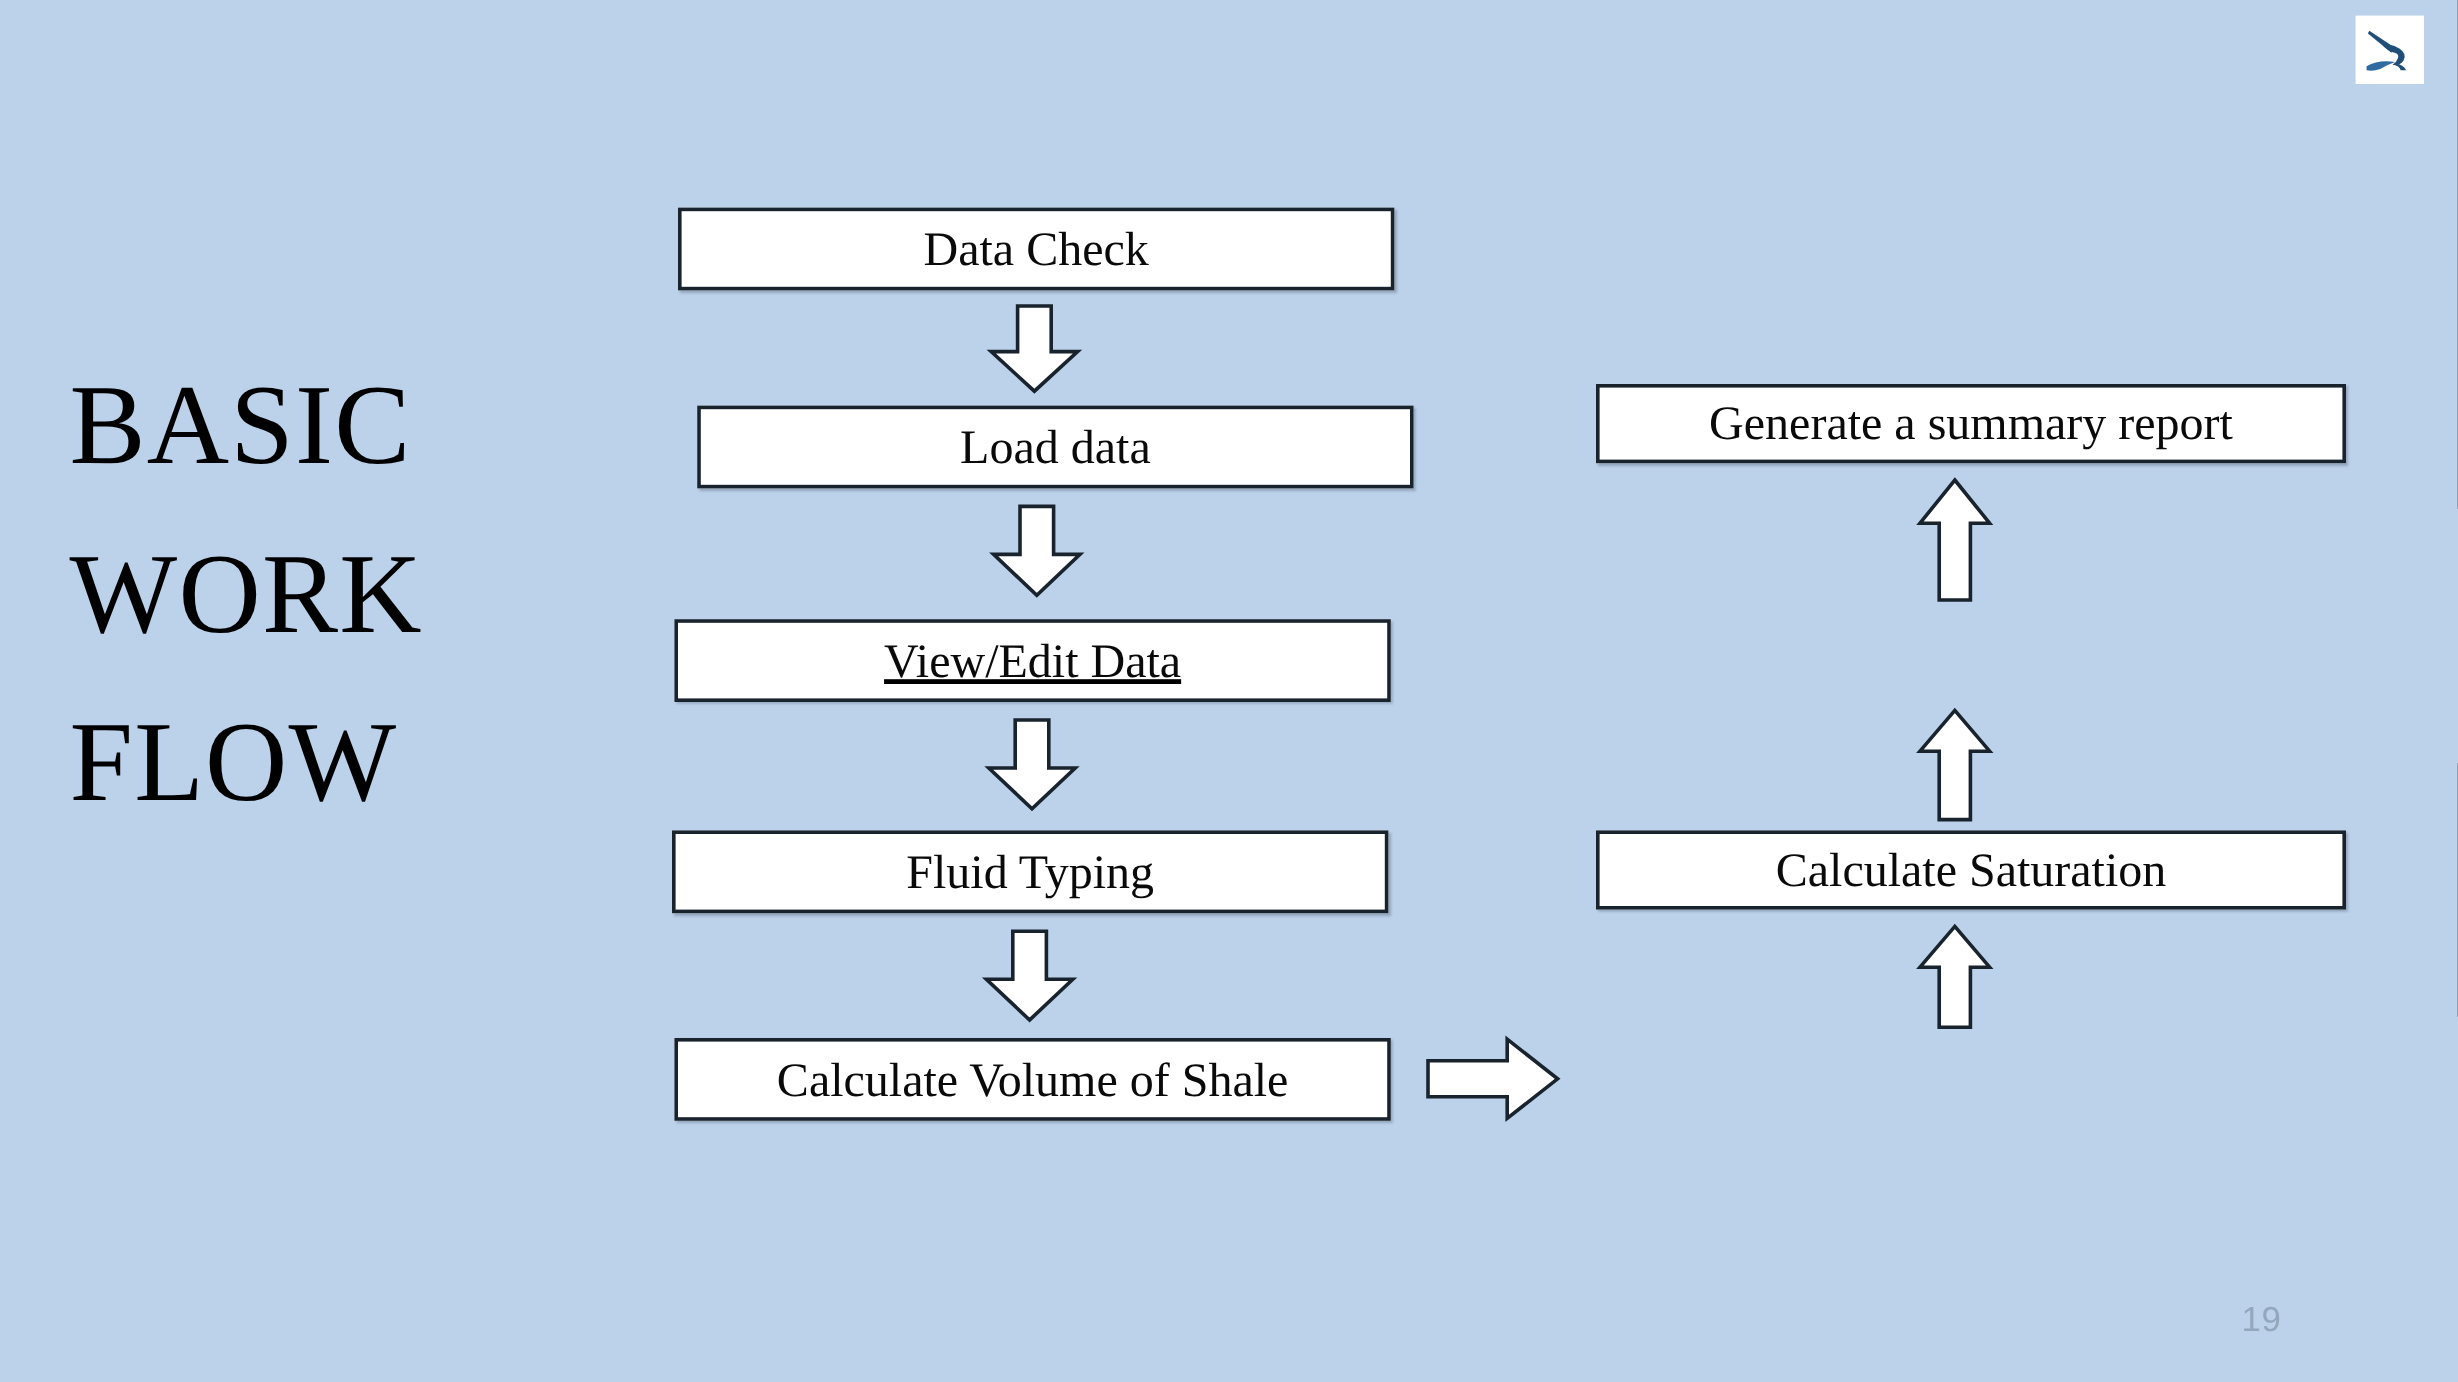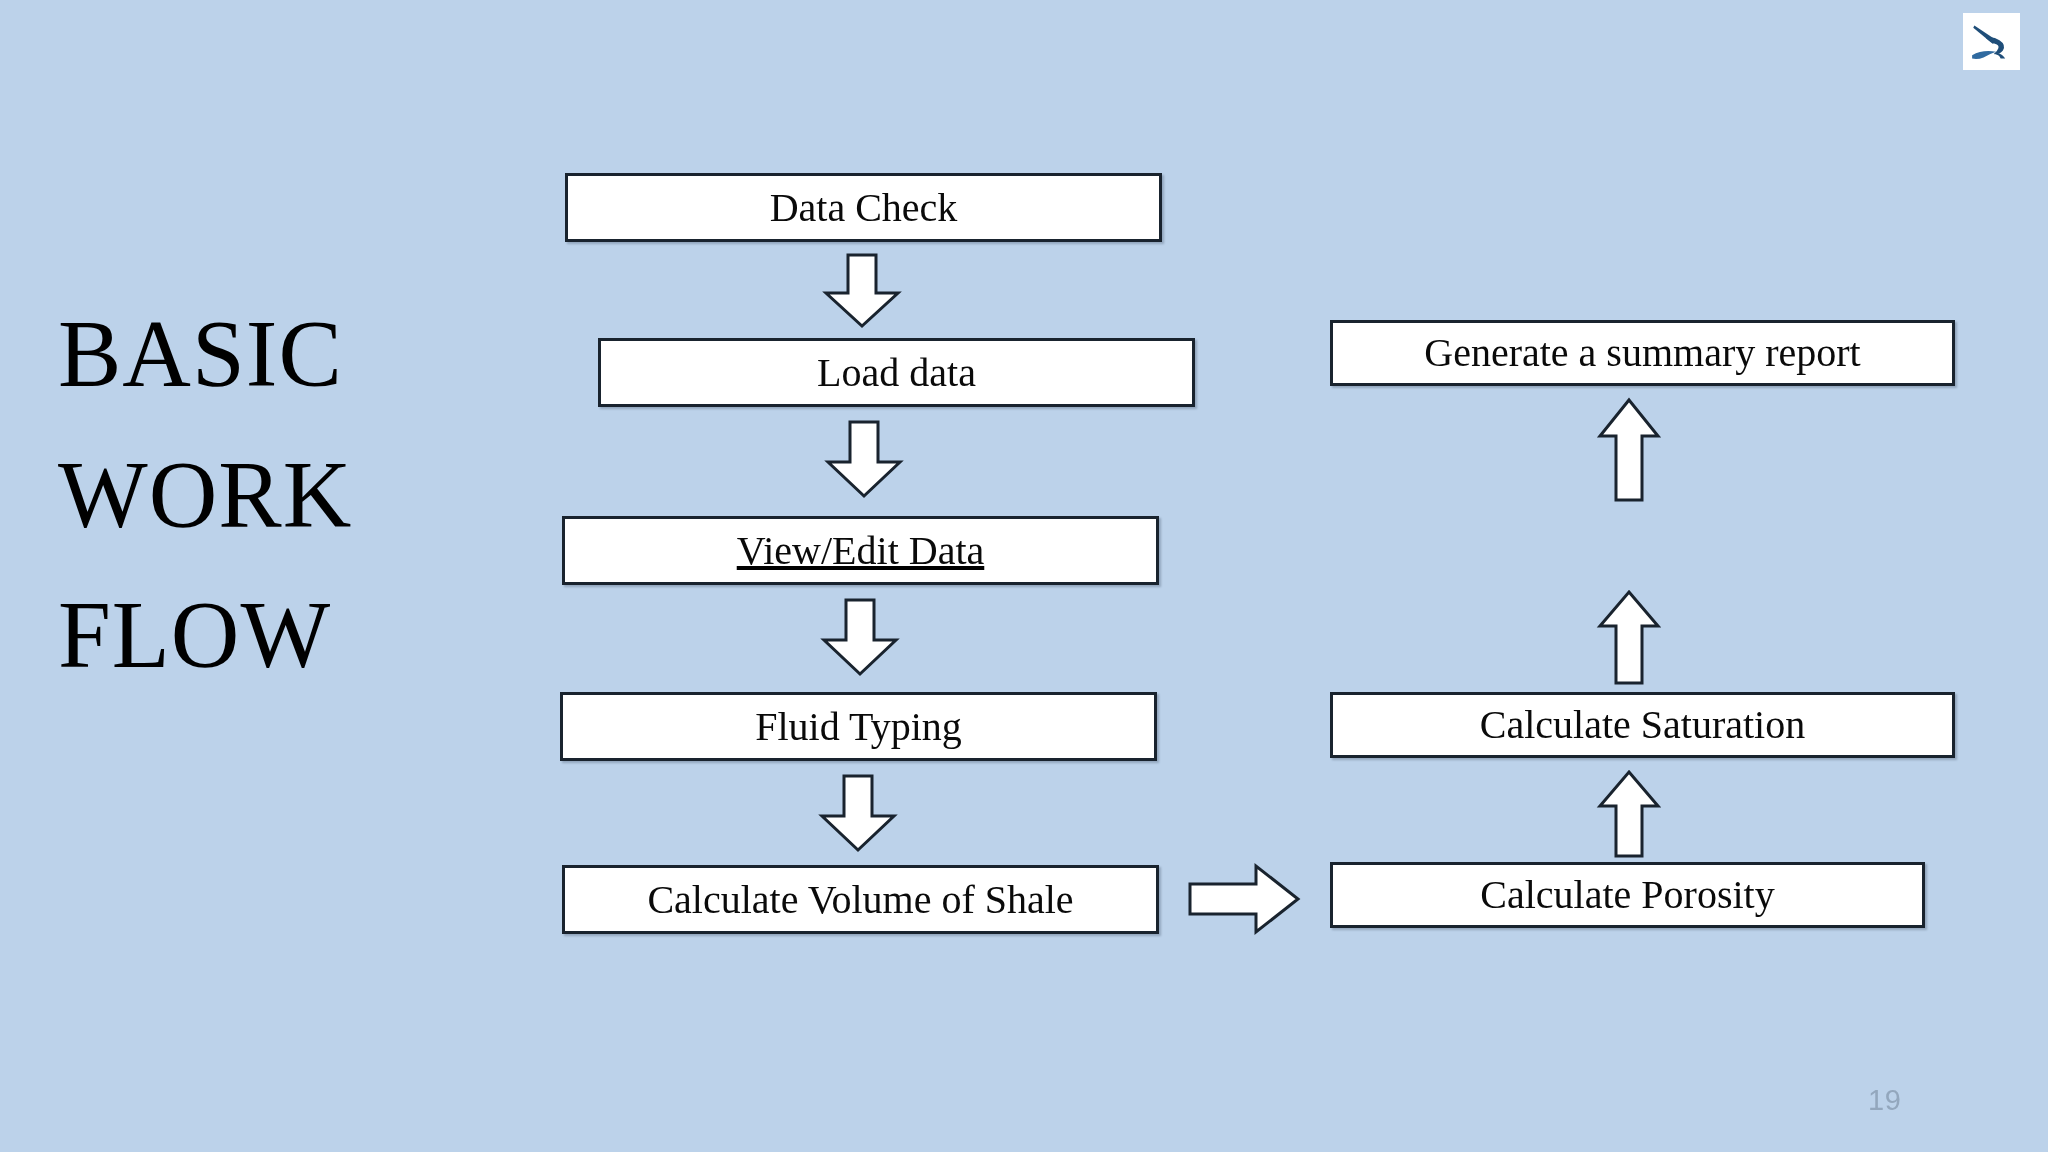--- a/index.html
+++ b/index.html
@@ -105,21 +105,21 @@
   </div>
 
   <div id="slide-title">BASIC
 WORK
 FLOW</div>
 
   <div class="flow-box" style="left:565px; top:173px; width:597px; height:69px;">
     <span class="box-label">Data Check</span>
   </div>
 
-  <div class="flow-box" style="left:598px; top:338px; width:597px; height:69px;">
+  <div class="flow-box" style="left:581px; top:338px; width:597px; height:69px;">
     <span class="box-label">Load data</span>
   </div>
 
   <div class="flow-box" style="left:562px; top:516px; width:597px; height:69px;text-decoration:underline;">
     <span class="box-label">View/Edit Data</span>
   </div>
 
   <div class="flow-box" style="left:562px; top:865px; width:597px; height:69px;">
     <span class="box-label">Calculate Volume of Shale</span>
   </div>
@@ -130,23 +130,20 @@
 
   <div class="flow-box" style="left:1330px; top:320px; width:625px; height:66px;">
     <span class="box-label">Generate a summary report</span>
   </div>
 
 
   <div class="flow-box" style="left:1330px; top:692px; width:625px; height:66px;">
     <span class="box-label">Calculate Saturation</span>
   </div>
 
-  <div class="flow-box" style="left:1330px; top:862px; width:595px; height:66px;">
-    <span class="box-label">Calculate Porosity</span>
-  </div>
 
   <div class="arrow" style="left:822px; top:253px; width:80px; height:75px;">
     <svg viewBox="0 0 80 75" width="80" height="75">
       <polygon points="26,2 54,2 54,40 76,40 40,73 4,40 26,40"></polygon>
     </svg>
   </div>
 
   <div class="arrow" style="left:824px; top:420px; width:80px; height:78px;">
     <svg viewBox="0 0 80 78" width="80" height="78">
       <polygon points="26,2 54,2 54,42 76,42 40,76 4,42 26,42"></polygon>

